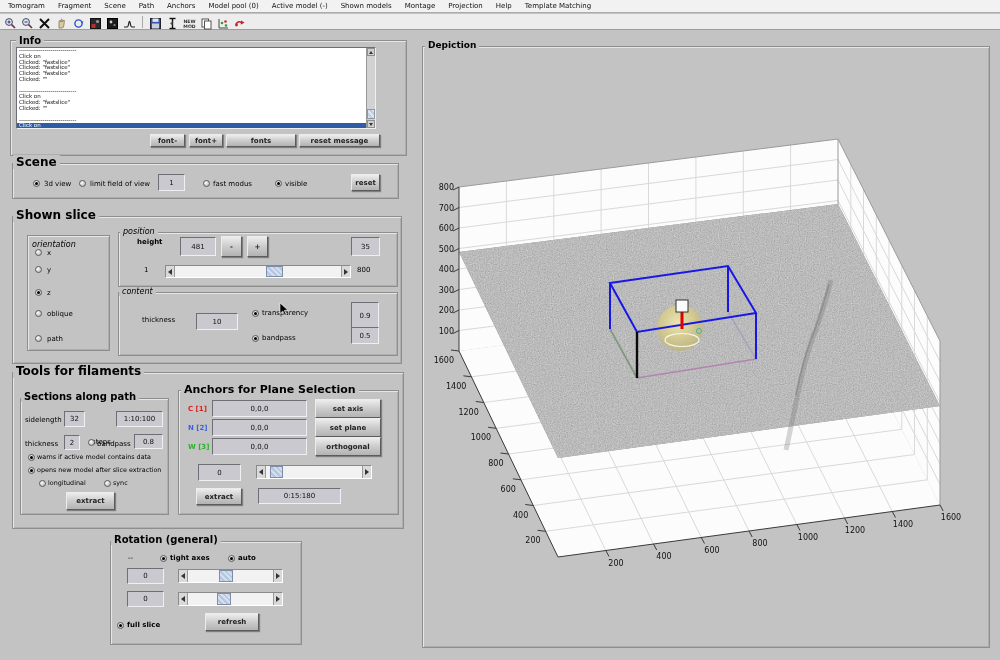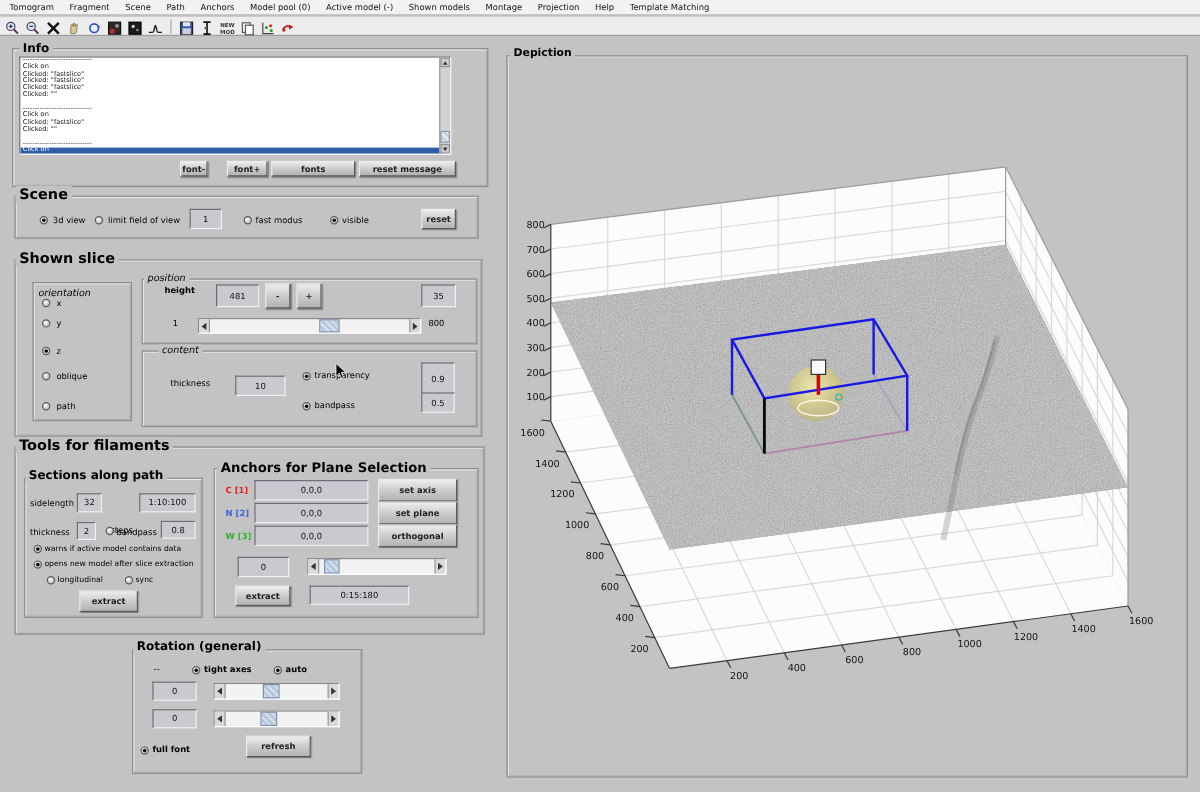--- a/index.html
+++ b/index.html
@@ -150,21 +150,21 @@
   <div class="vscroll">
     <div class="vs-btn" style="top:0;">
         <span class="tri-u"></span>
       </div>
     <div class="vs-thumb" style="top:61px;height:10px;"></div>
     <div class="vs-btn" style="bottom:0;">
         <span class="tri-d"></span>
       </div>
   </div>
 </div>
-<div class="btn" style="left:150px;top:134px;width:23px;height:13px;">font-</div>
+<div class="btn" style="left:150px;top:134px;width:35px;height:13px;">font-</div>
 <div class="btn" style="left:189px;top:134px;width:34px;height:13px;">font+</div>
 <div class="btn" style="left:226px;top:134px;width:70px;height:13px;">fonts</div>
 <div class="btn" style="left:299px;top:134px;width:81px;height:13px;">reset message</div>
 
 <div class="gpanel" style="left:12px;top:163px;width:385px;height:34px;">
   <span class="ptitle" style="left:0px;top:-9px;font-size:12px;">Scene</span>
 </div>
 <span class="radio on" style="left:33px;top:180px;"></span>
 <span class="lbl" style="left:44px;top:180px;">3d view</span>
 <span class="radio" style="left:79px;top:180px;"></span>
@@ -208,21 +208,21 @@
       <span class="tri-l"></span>
     </span>
   <span class="sl-thumb" style="left:100px;width:17px;"></span>
   <span class="sl-ar r">
       <span class="tri-r"></span>
     </span>
 </div>
 <span class="lbl" style="left:357px;top:266px;">800</span>
 
 <div class="gpanel" style="left:118px;top:292px;width:278px;height:62px;">
-  <span class="ptitle it" style="left:13px;top:-6px;text-align:right;">content</span>
+  <span class="ptitle it" style="left:0;top:-6px;text-align:right;">content</span>
 </div>
 <span class="lbl" style="left:142px;top:316px;">thickness</span>
 <div class="edit" style="left:196px;top:313px;width:42px;height:17px;">10</div>
 <span class="radio on" style="left:252px;top:310px;"></span>
 <span class="lbl" style="left:262px;top:309px;">transparency</span>
 <div class="edit" style="left:351px;top:302px;width:28px;height:27px;text-align:center;">0.9</div>
 <span class="radio on" style="left:252px;top:335px;"></span>
 <span class="lbl" style="left:262px;top:334px;">bandpass</span>
 <div class="edit" style="left:351px;top:327px;width:28px;height:17px;">0.5</div>
 
@@ -303,21 +303,21 @@
 <div class="hslider" style="left:178px;top:592px;width:105px;height:14px;">
   <span class="sl-ar">
       <span class="tri-l"></span>
     </span>
   <span class="sl-thumb" style="left:38px;width:14px;"></span>
   <span class="sl-ar r">
       <span class="tri-r"></span>
     </span>
 </div>
 <span class="radio on" style="left:117px;top:622px;"></span>
-<span class="lbl" style="left:127px;top:621px;font-weight:bold;">full font</span>
+<span class="lbl" style="left:127px;top:621px;font-weight:bold;">full slice</span>
 <div class="btn" style="left:205px;top:613px;width:54px;height:18px;">refresh</div>
 
 <div class="gpanel" style="left:422px;top:46px;width:566px;height:600px;">
   <span class="ptitle" style="left:2px;top:-7px;font-size:9px;">Depiction</span>
 </div>
 
 <svg style="position:absolute;left:430px;top:48px;z-index:1;" width="556" height="596" viewBox="0 0 556 596">
   <defs>
     <filter id="tomonoise" x="-3%" y="-3%" width="106%" height="106%">
       <feTurbulence type="fractalNoise" baseFrequency="0.85" numOctaves="2" seed="7" result="t"></feTurbulence>

